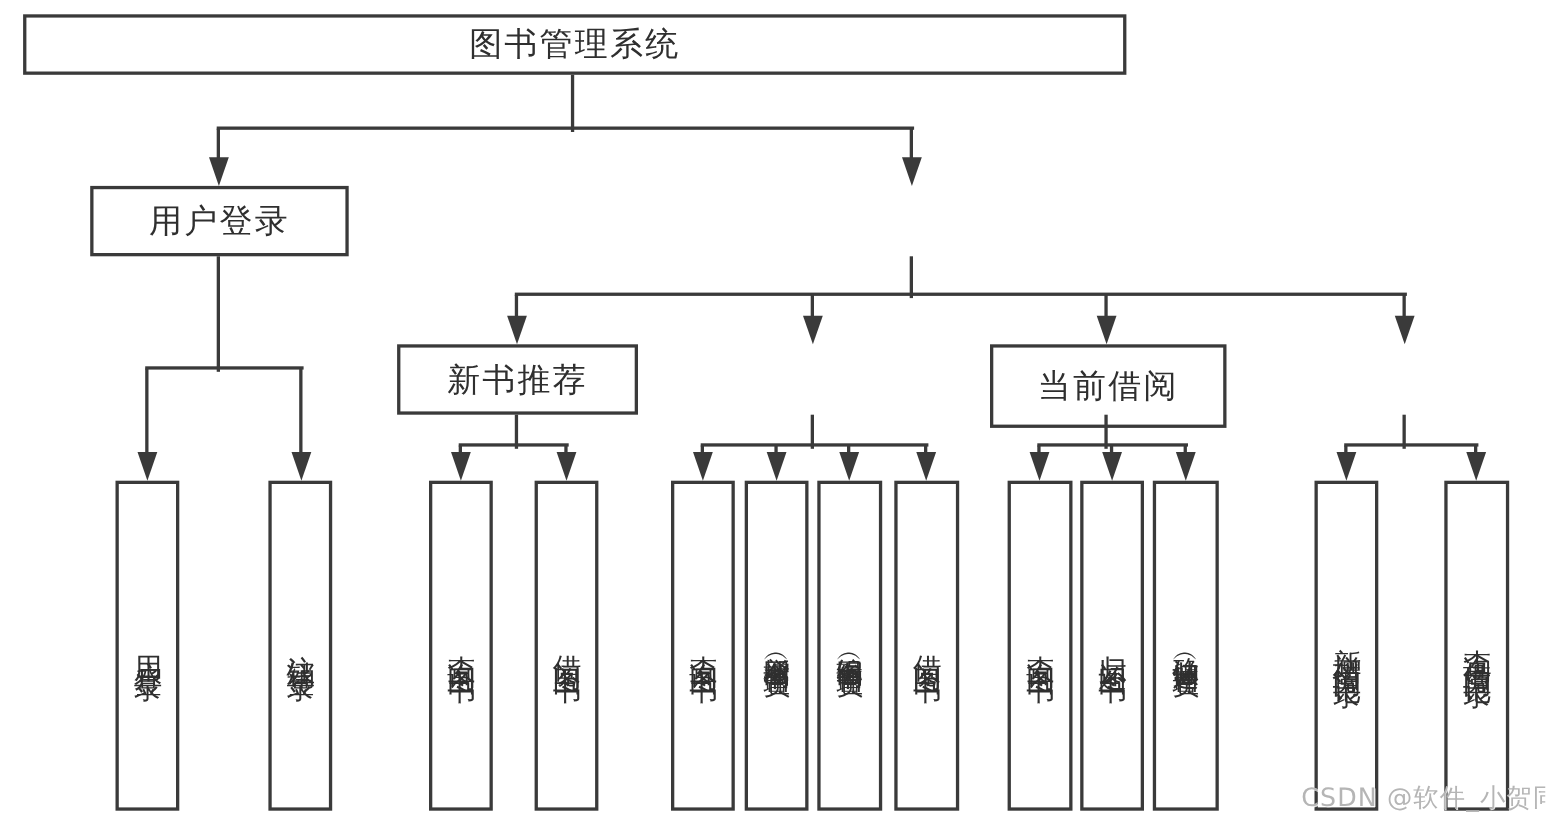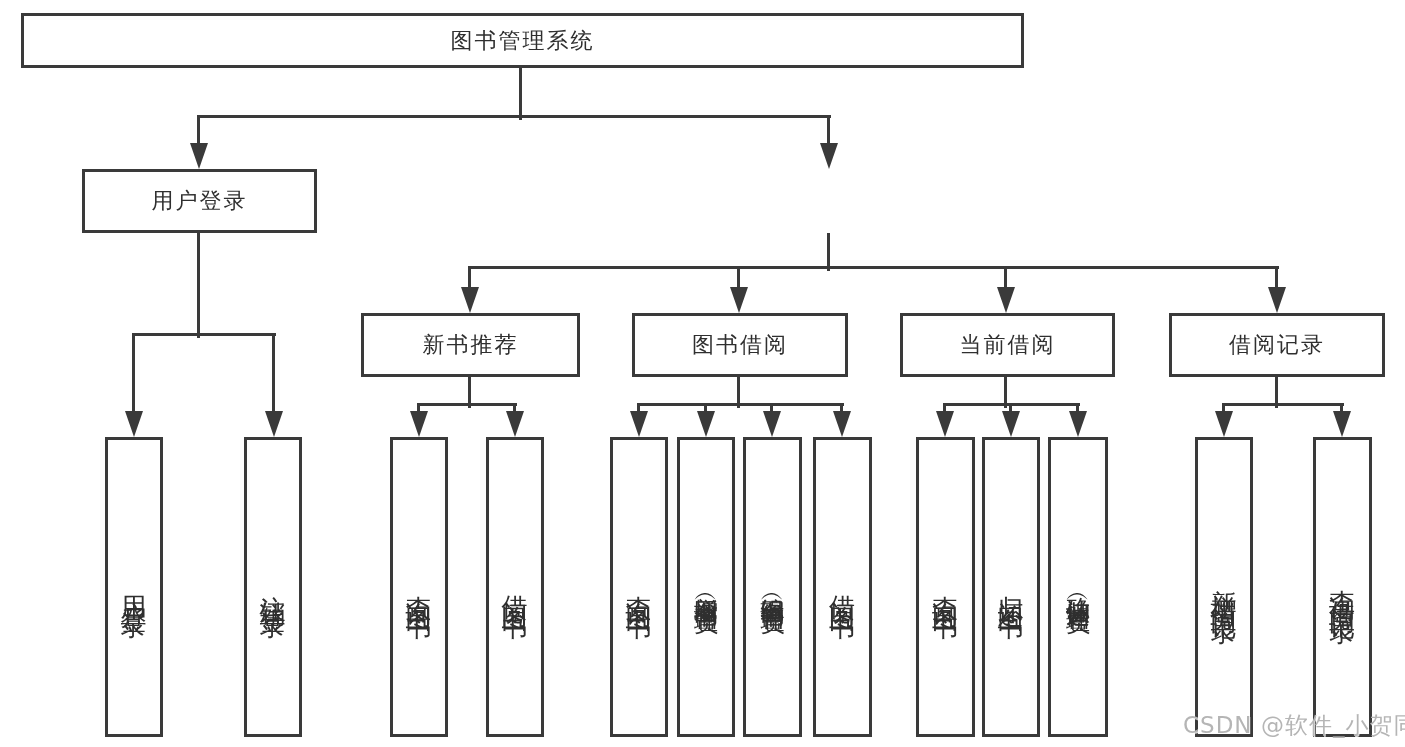--- a/index.html
+++ b/index.html
@@ -13,21 +13,21 @@
   .box {
     position:absolute;
     box-sizing:border-box;
     border:3px solid #3a3a3a;
     background:#ffffff;
     display:flex;
     align-items:center;
     justify-content:center;
     color:#2f2f2f;
   }
-  .hbox { font-size:22px; letter-spacing:2px; white-space:nowrap; }
+  .hbox { font-size:30px; letter-spacing:2px; white-space:nowrap; }
   .vbox {
     writing-mode:vertical-rl;
     text-orientation:mixed;
     font-size:26px;
     letter-spacing:6px;
     line-height:1;
   }
   .vbox.tight { font-size:24px; letter-spacing:2px; }
   .vline, .hline { position:absolute; background:#3a3a3a; }
   .arrow {
@@ -56,28 +56,22 @@
     <span>图书管理系统</span>
   </div>
 
   <div class="box hbox" style="left:82px;top:169px;width:235px;height:64px;">
     <span>用户登录</span>
   </div>
 
   <div class="box hbox" style="left:361px;top:313px;width:219px;height:64px;text-align:center;">
     <span>新书推荐</span>
   </div>
-  <div class="box hbox" style="left:632px;top:313px;width:216px;height:64px;">
-    <span>图书借阅</span>
-  </div>
-  <div class="box hbox" style="left:900px;top:313px;width:215px;height:64px;">
+  <div class="box hbox" style="left:900px;top:313px;width:215px;height:76px;">
     <span>当前借阅</span>
-  </div>
-  <div class="box hbox" style="left:1169px;top:313px;width:216px;height:64px;">
-    <span>借阅记录</span>
   </div>
 
   <div class="box vbox" style="left:105px;top:437px;width:58px;height:300px;">
     <span>用户登录</span>
   </div>
   <div class="box vbox" style="left:244px;top:437px;width:58px;height:300px;">
     <span>注销登录</span>
   </div>
   <div class="box vbox" style="left:390px;top:437px;width:58px;height:300px;">
     <span>查询图书</span>

